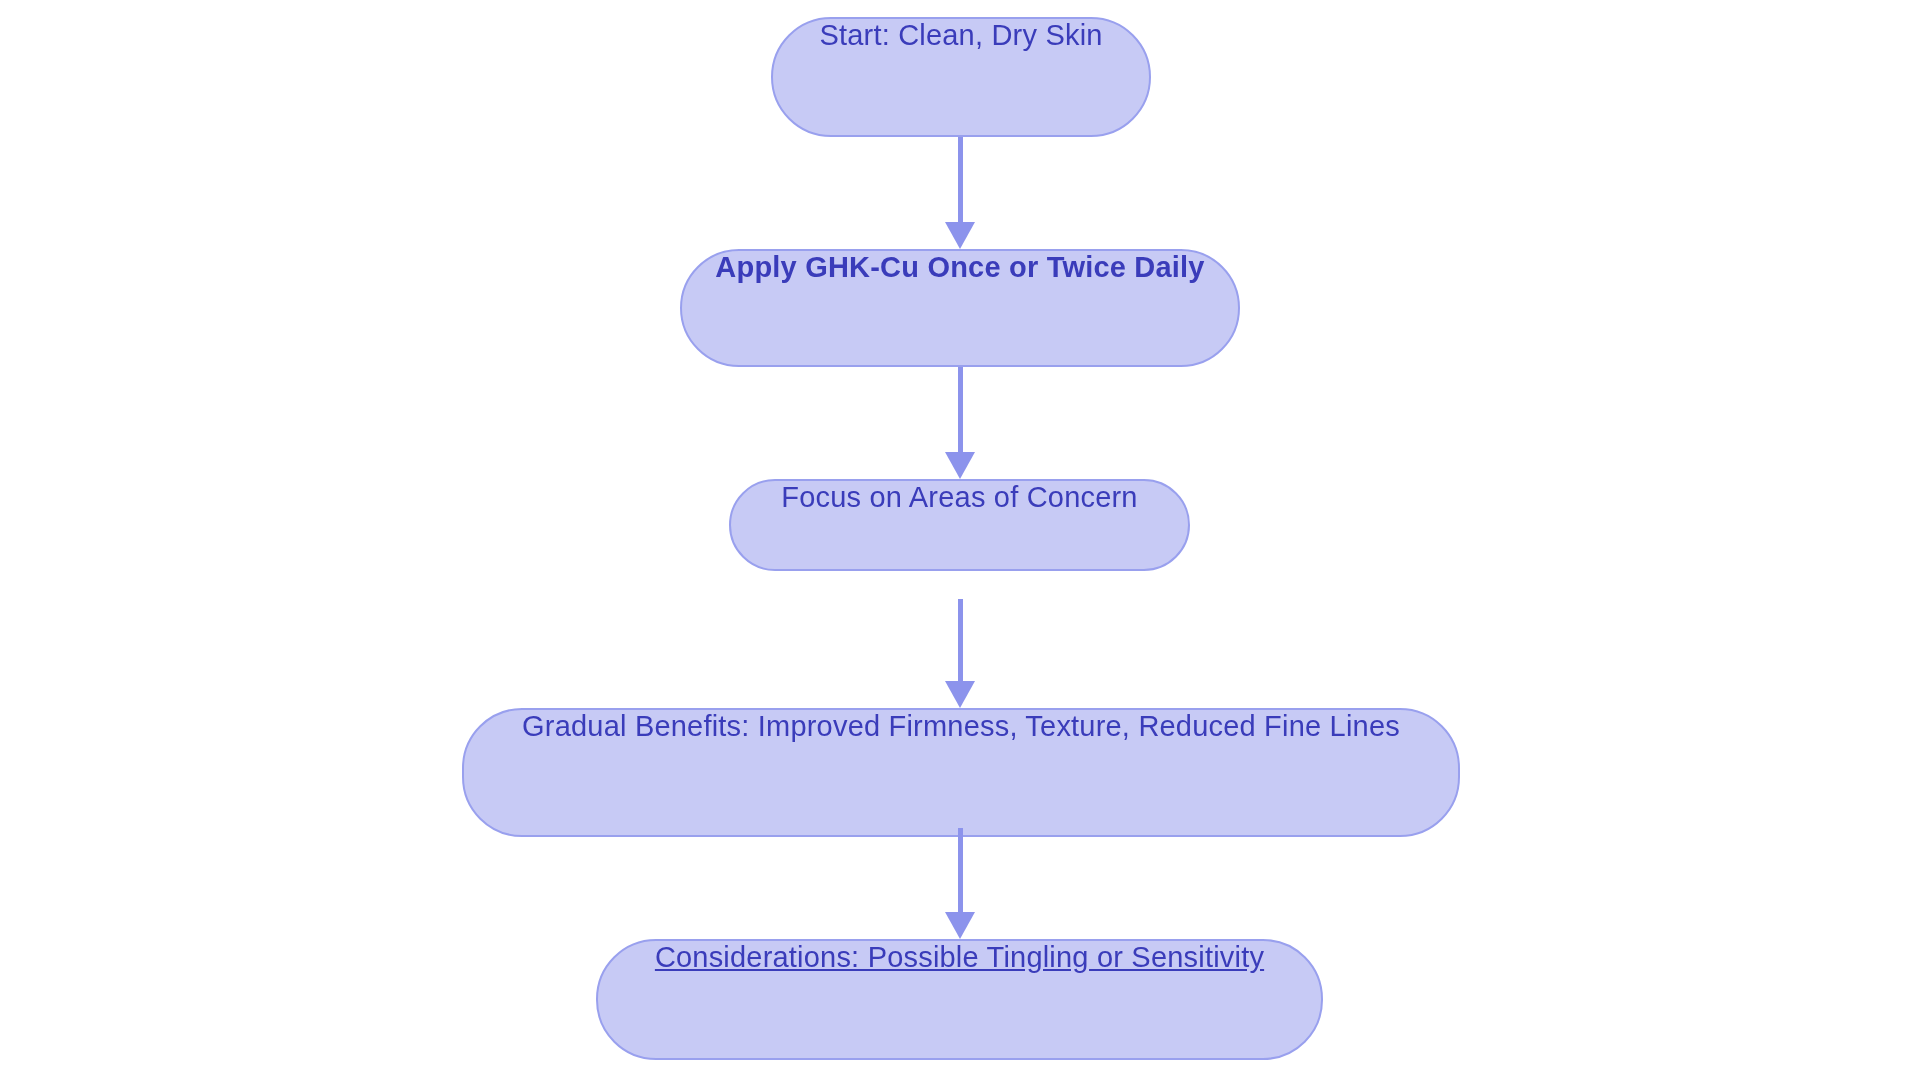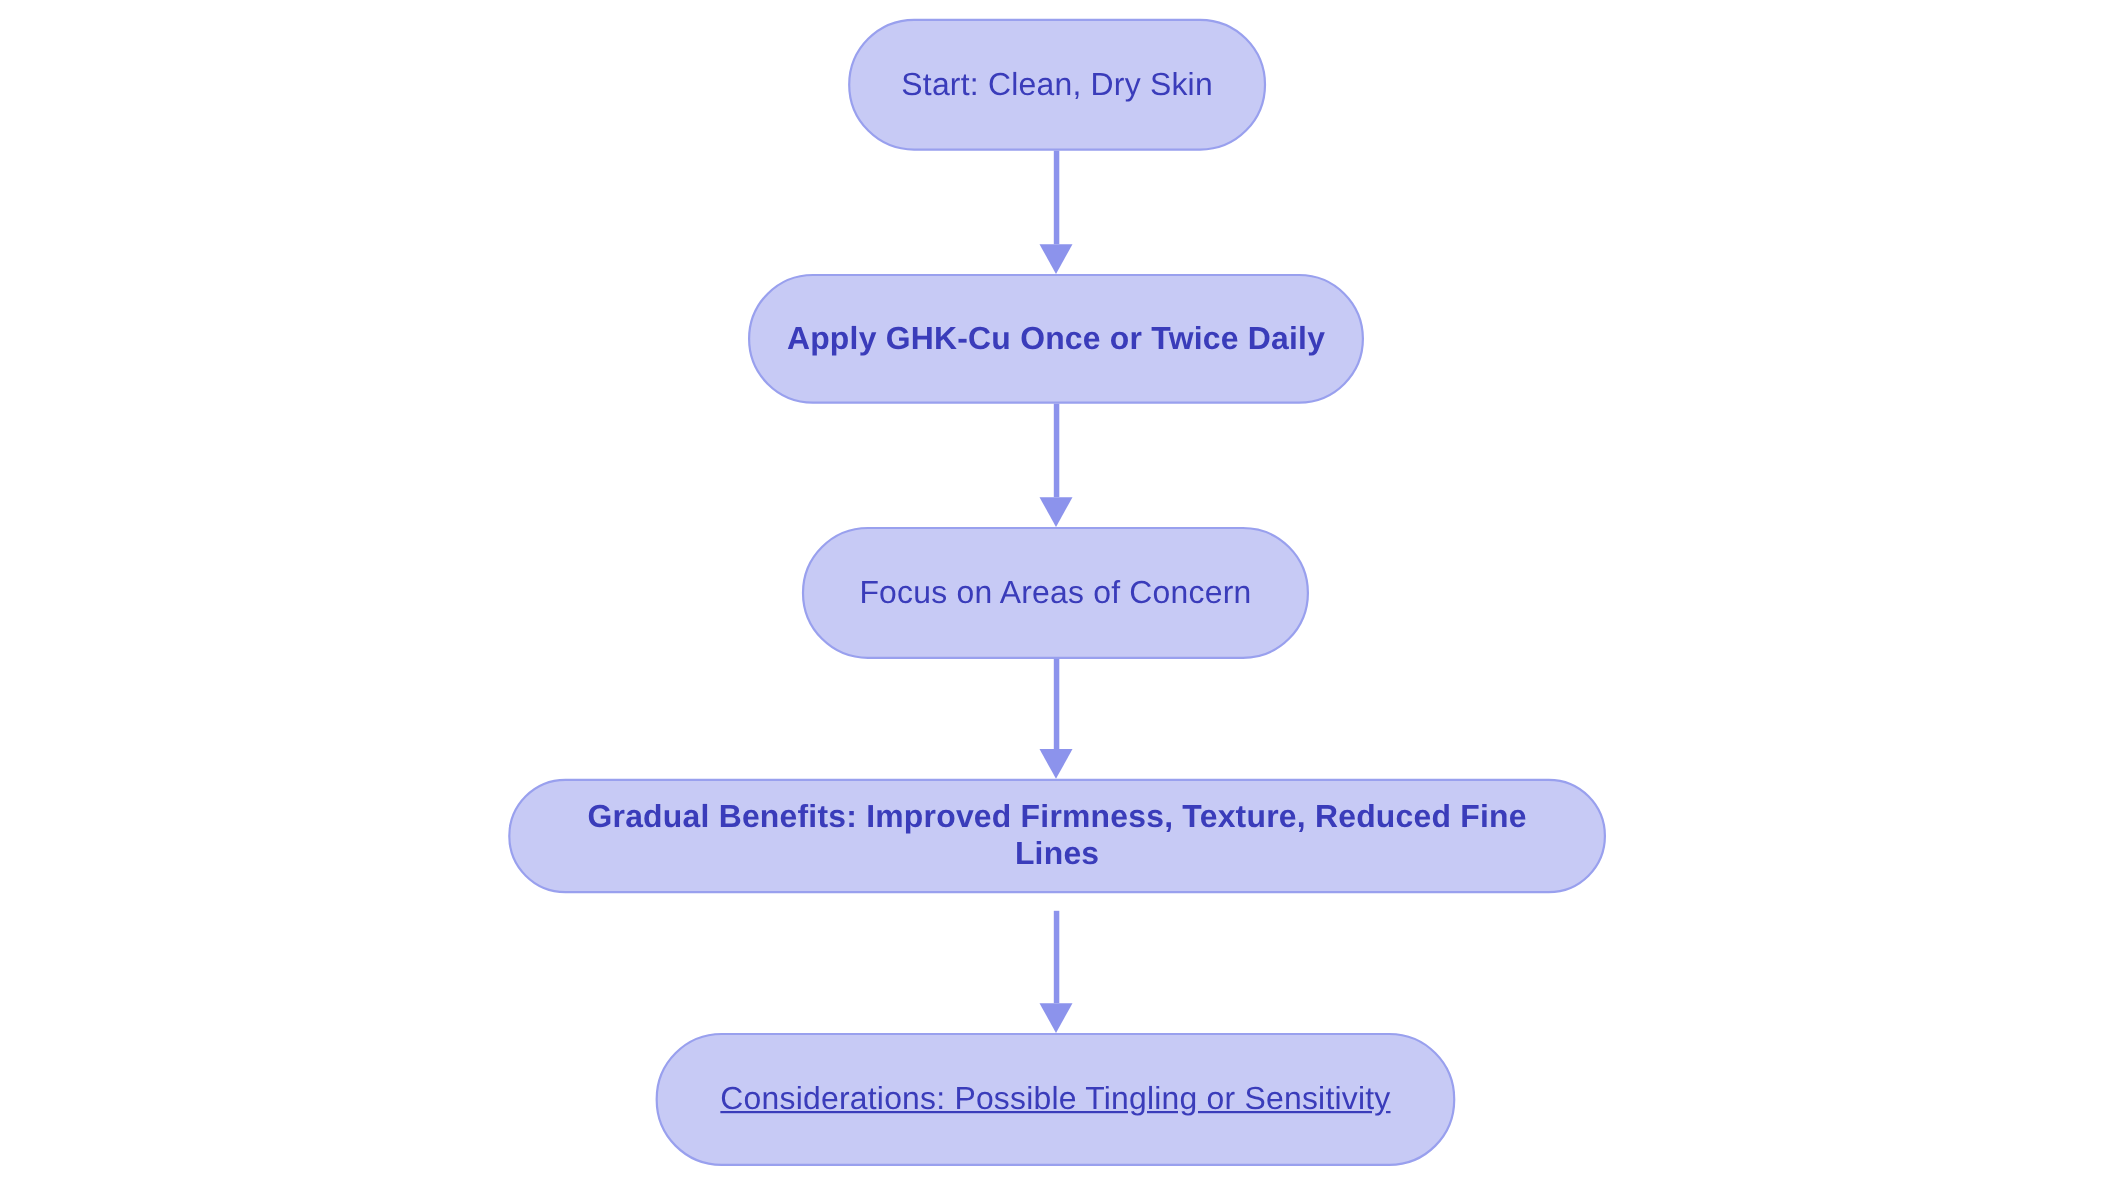--- a/index.html
+++ b/index.html
@@ -17,34 +17,33 @@
     height: 1083px;
     background: var(--bg, #ffffff);
   }
   .node {
     position: absolute;
     box-sizing: border-box;
     background: var(--node-fill, #c7caf5);
     border: 2px solid var(--node-border, #99a0ee);
     border-radius: 60px;
     display: flex;
-    align-items: center;
     justify-content: center;
     text-align: center;
     color: var(--node-text, #3a3cba);
     font-size: 29px;
     font-weight: 400;
     letter-spacing: 0.2px;
     padding: 0 30px;
   }
   
   .node-1 { left: 771px; top: 17px;  width: 380px; height: 120px; }
   .node-2 { left: 680px; top: 249px; width: 560px; height: 118px; font-weight: bold; }
-  .node-3 { left: 729px; top: 479px; width: 461px; height: 120px; }
-  .node-4 { left: 462px; top: 708px; width: 998px; height: 104px; font-weight: bold; }
+  .node-3 { left: 729px; top: 479px; width: 461px; height: 92px; }
+  .node-4 { left: 462px; top: 708px; width: 998px; height: 129px; }
   .node-5 { left: 596px; top: 939px; width: 727px; height: 121px; text-decoration: underline; }
 
   .arrow { position: absolute; }
   .arrow .shaft {
     position: absolute;
     left: -2.5px;
     top: 0;
     width: 5px;
     background: var(--arrow-color, #8c93ec);
   }

